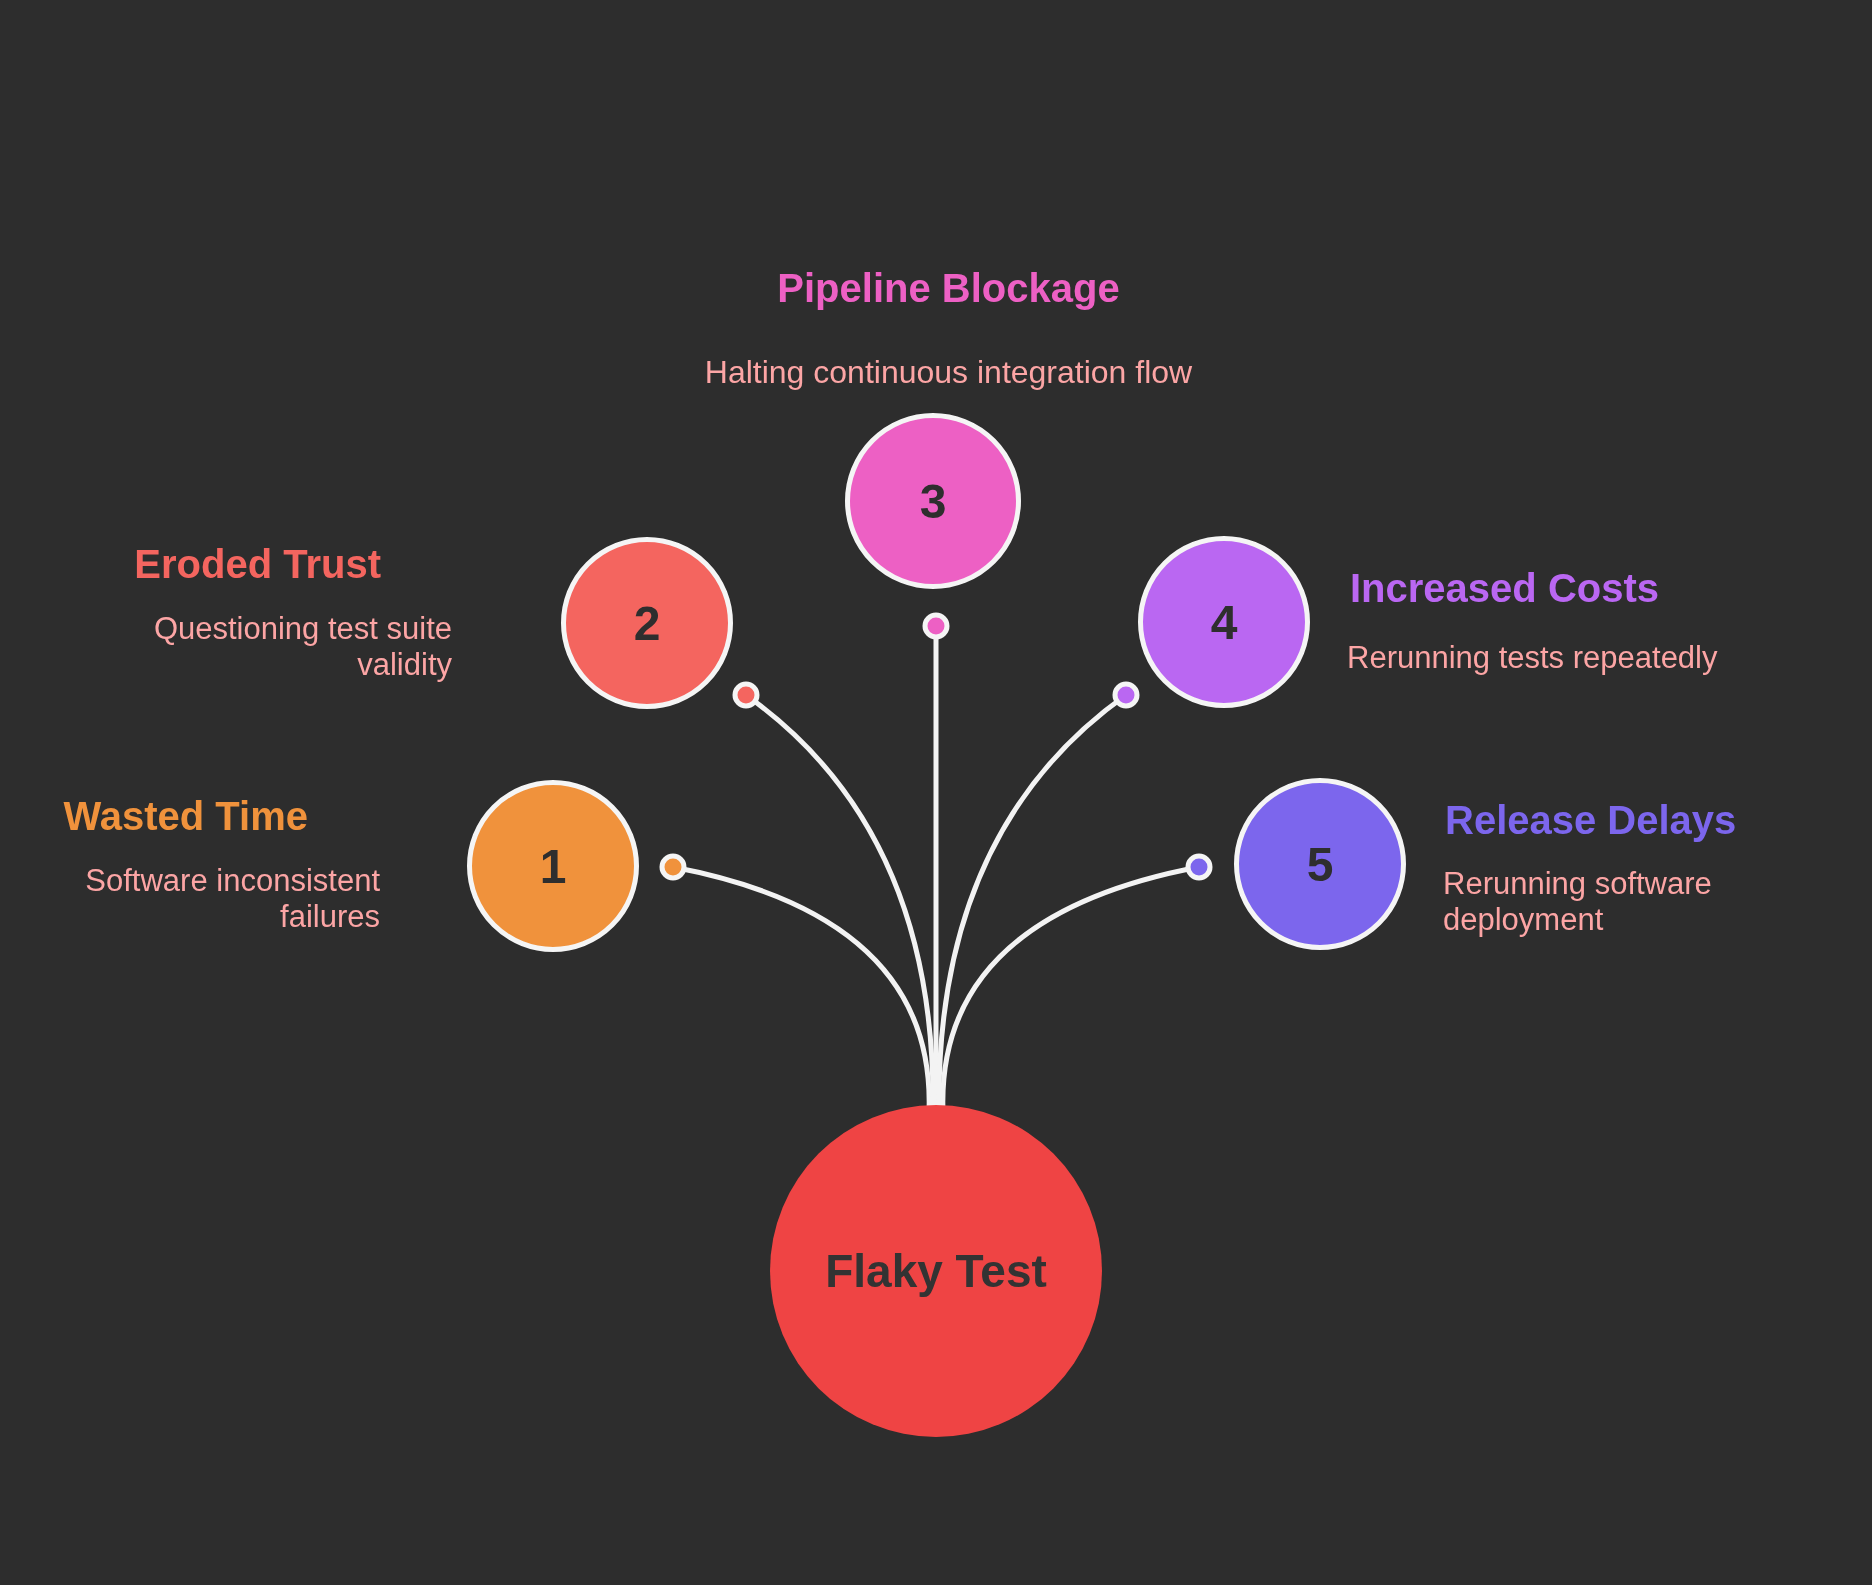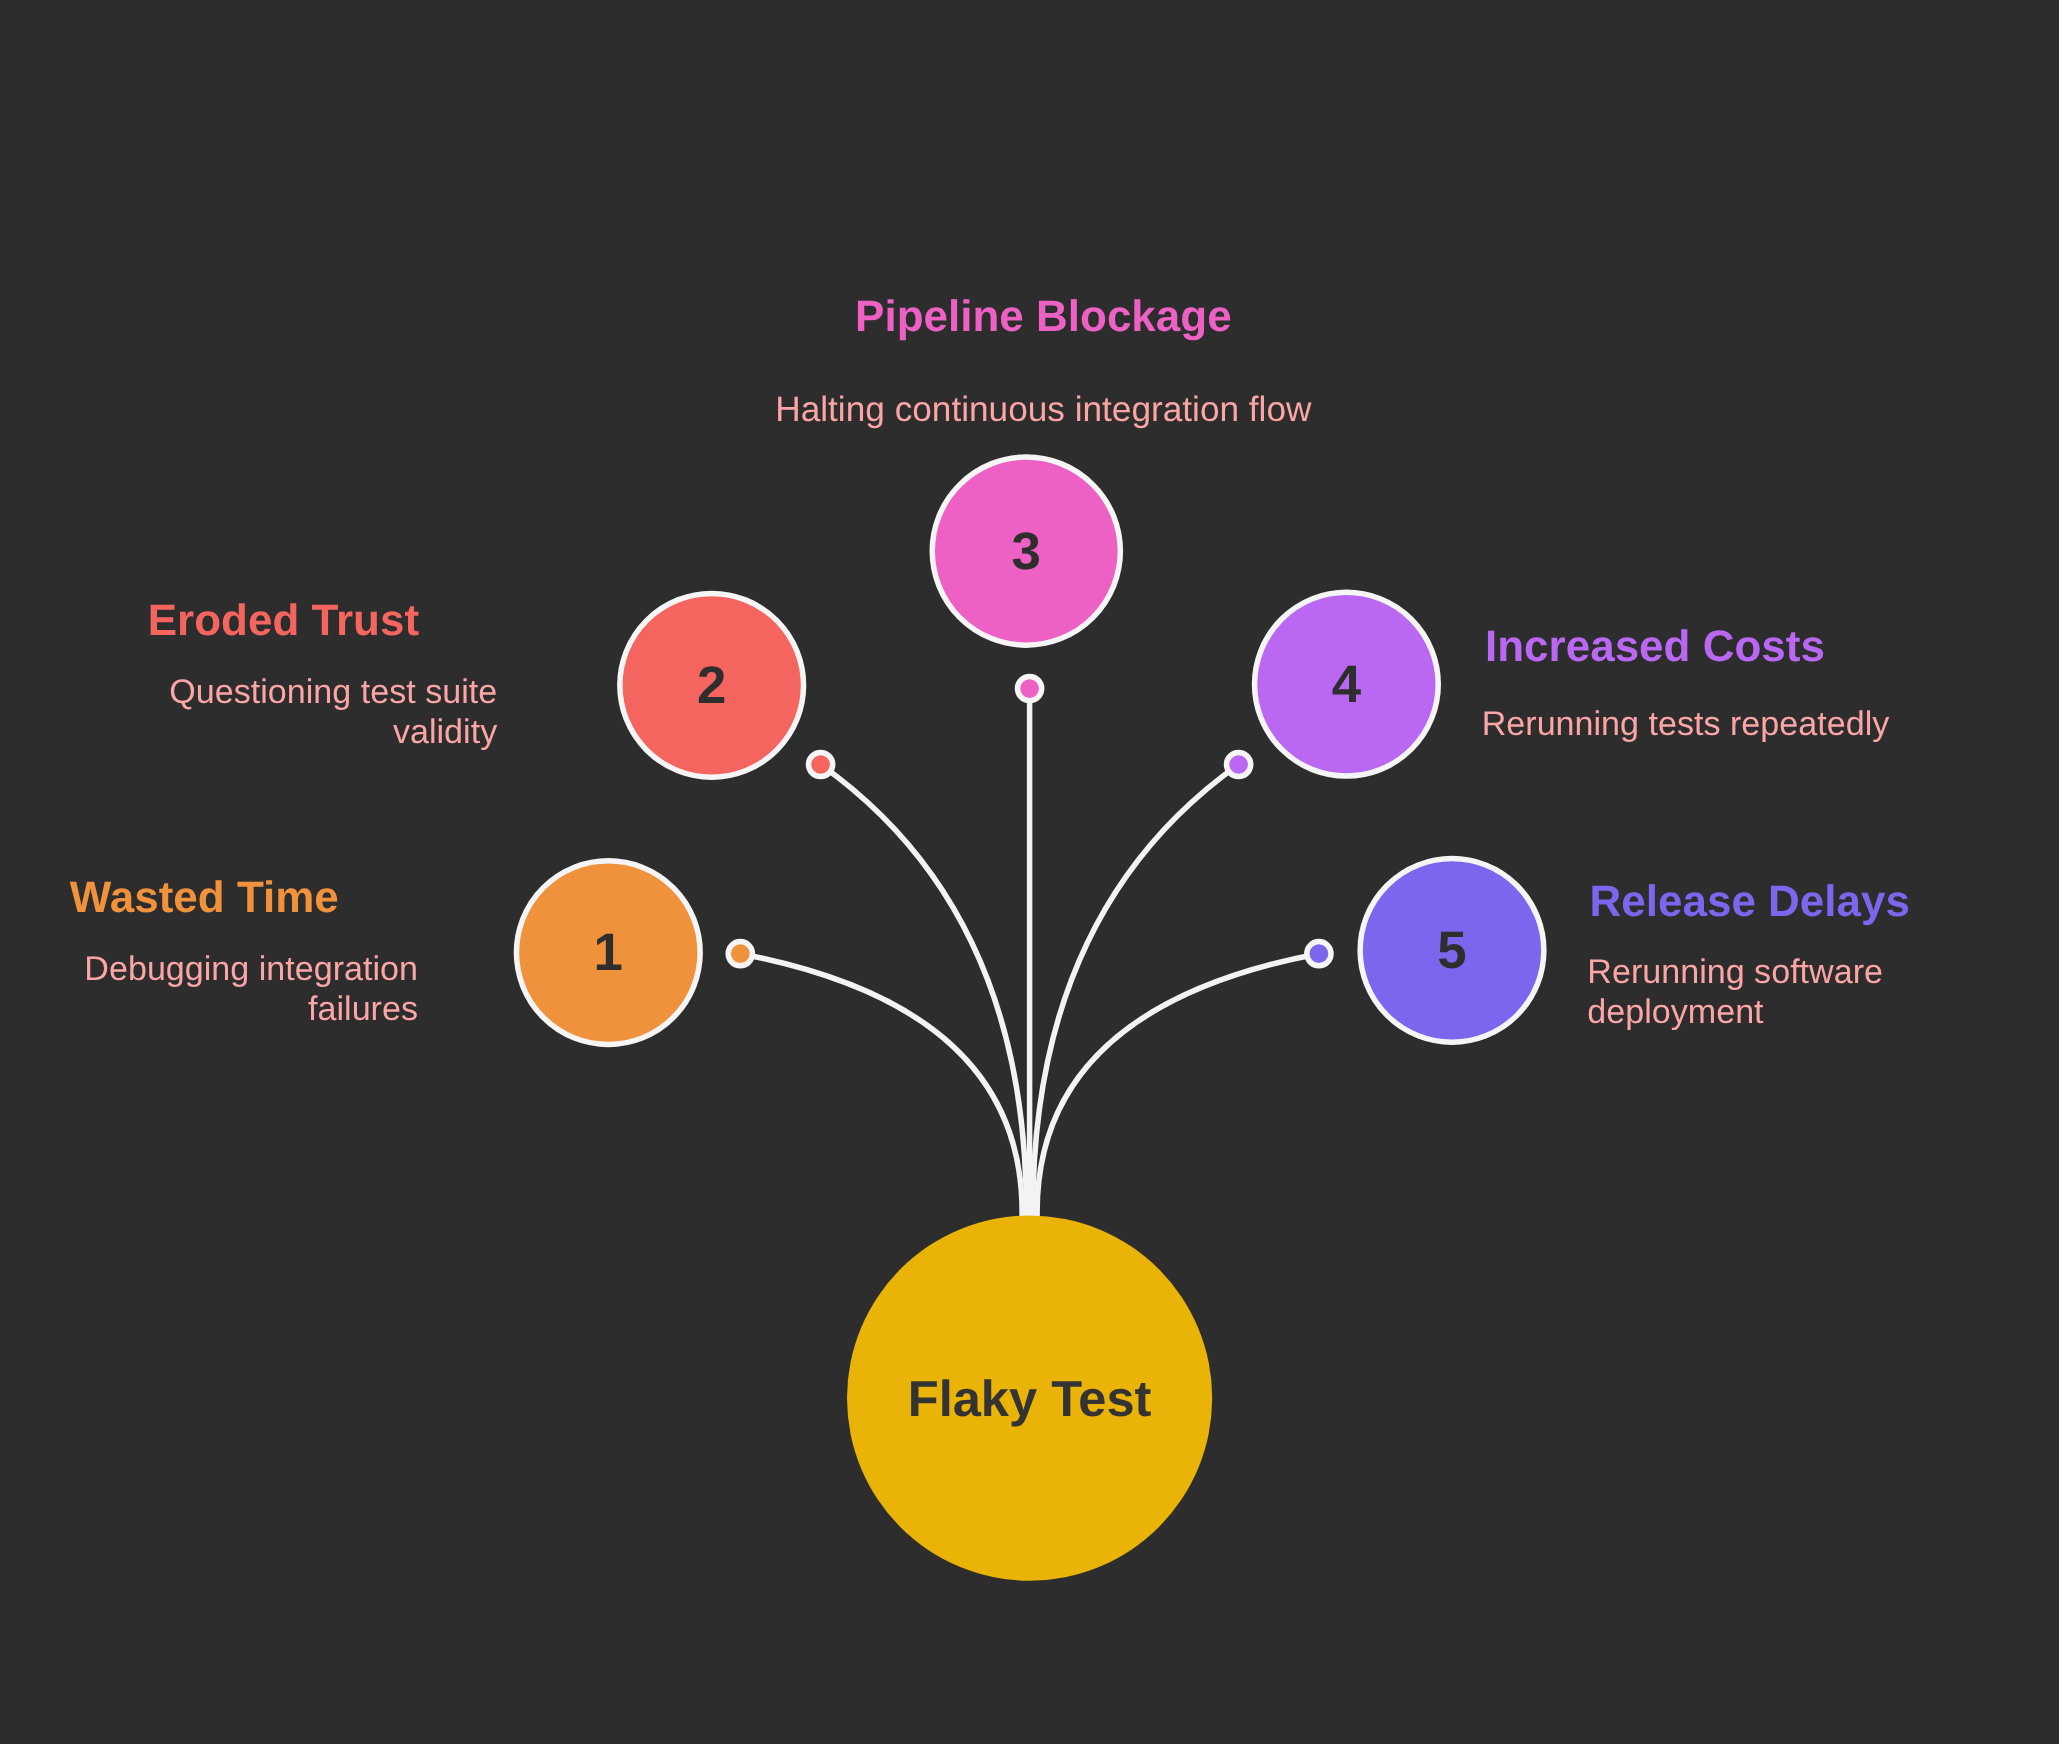--- a/index.html
+++ b/index.html
@@ -100,38 +100,38 @@
   <div class="node-circle c3" style="background-color: rgb(237, 96, 196);">
     <span>3</span>
   </div>
   <div class="node-circle c4" style="background-color: rgb(186, 103, 242);">
     <span>4</span>
   </div>
   <div class="node-circle c5" style="background-color: rgb(124, 102, 237);">
     <span>5</span>
   </div>
 
-  <div class="center-circle" style="background-color: #eab308;">
+  <div class="center-circle" style="background-color: #ef4444;">
     <span>Flaky Test</span>
   </div>
 
   <div class="node-heading align-center h-pipeline" style="color: rgb(237, 96, 196);">Pipeline Blockage</div>
   <div class="node-desc align-center d-pipeline">
     <div>Halting continuous integration flow</div>
   </div>
 
   <div class="node-heading align-right h-eroded" style="color: rgb(244, 101, 95);">Eroded Trust</div>
   <div class="node-desc align-right d-eroded">
     <div>Questioning test suite</div>
     <div>validity</div>
   </div>
 
   <div class="node-heading align-right h-wasted" style="color: rgb(240, 146, 60);">Wasted Time</div>
   <div class="node-desc align-right d-wasted">
-    <div>Debugging integration</div>
+    <div>Software inconsistent</div>
     <div>failures</div>
   </div>
 
   <div class="node-heading align-left h-increased" style="color: rgb(186, 103, 242);">Increased Costs</div>
   <div class="node-desc align-left d-increased">
     <div>Rerunning tests repeatedly</div>
   </div>
 
   <div class="node-heading align-left h-release" style="color: rgb(124, 102, 237);">Release Delays</div>
   <div class="node-desc align-left d-release">

